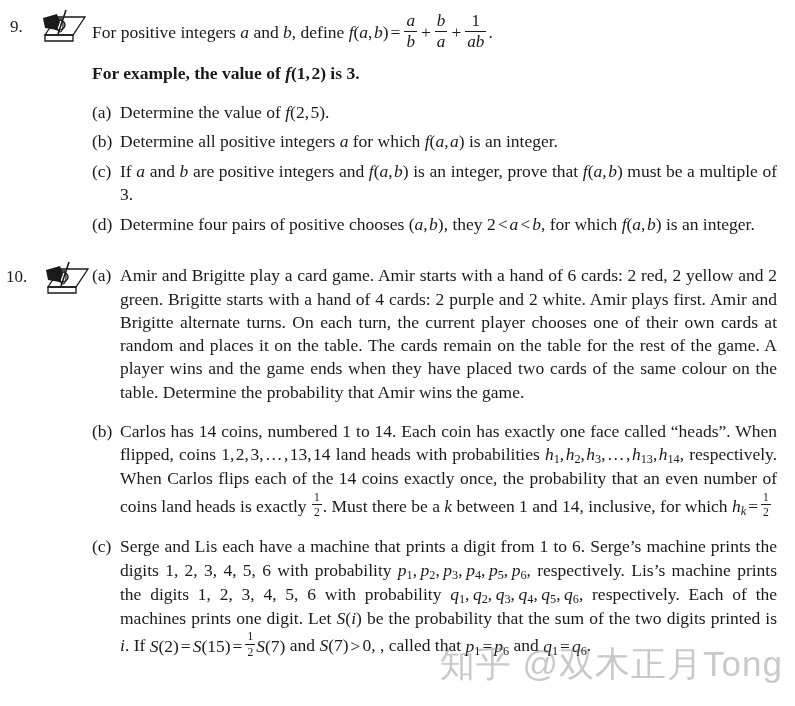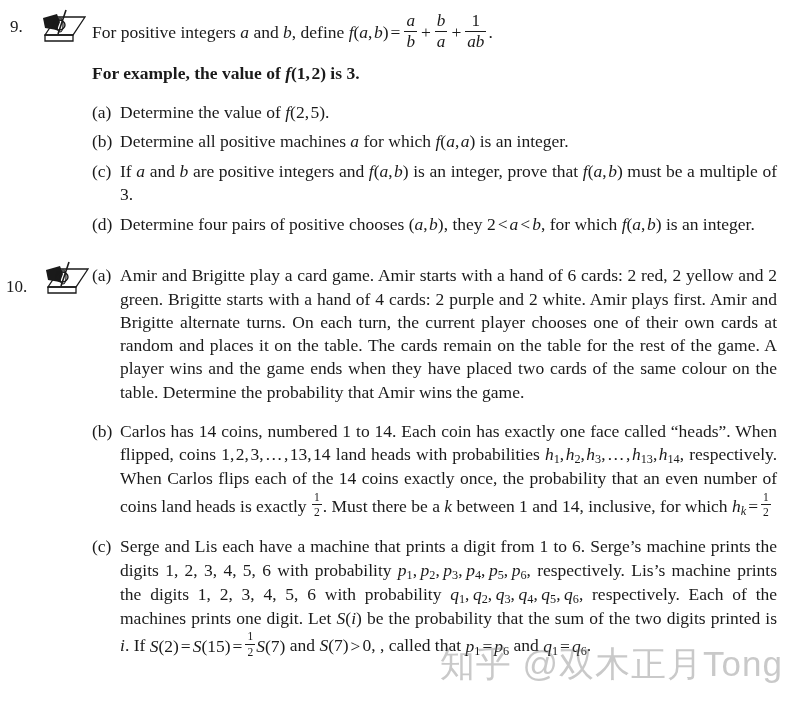--- a/index.html
+++ b/index.html
@@ -41,21 +41,21 @@
     box-sizing: border-box;
   }
   .prob-num {
     font-size: 17px;
     line-height: 1;
     display: inline-block;
     vertical-align: top;
     position: absolute;
   }
   #problem-9 .prob-num  { left: 10px; top: 6px; }
-  #problem-10 .prob-num { left: 6px;  top: 14px; }
+  #problem-10 .prob-num { left: 6px;  top: 4px; }
 
   
   .prob-icon {
     position: absolute;
     width: 56px;
     height: 42px;
   }
   #problem-9 .prob-icon  { left: 33px; top: -4px; }
   #problem-10 .prob-icon { left: 36px; top: -4px; }
 
@@ -191,21 +191,21 @@
       <ol class="parts">
 
         <li>
           <span class="part-label">(a)</span>
           <span>Determine the value of</span>
           <span class="nowrap"><span class="mf">f</span>(<span class="mn">2</span>, <span class="mn">5</span>)</span><span>.</span>
         </li>
 
         <li>
           <span class="part-label">(b)</span>
-          <span>Determine all positive machines</span>
+          <span>Determine all positive integers</span>
           <span class="mi">a</span>
           <span>for which</span>
           <span class="nowrap"><span class="mf">f</span>(<span class="mi">a</span>, <span class="mi">a</span>)</span>
           <span>is an integer.</span>
         </li>
 
         <li>
           <span class="part-label">(c)</span>
           <span>If</span>
           <span class="mi">a</span>

